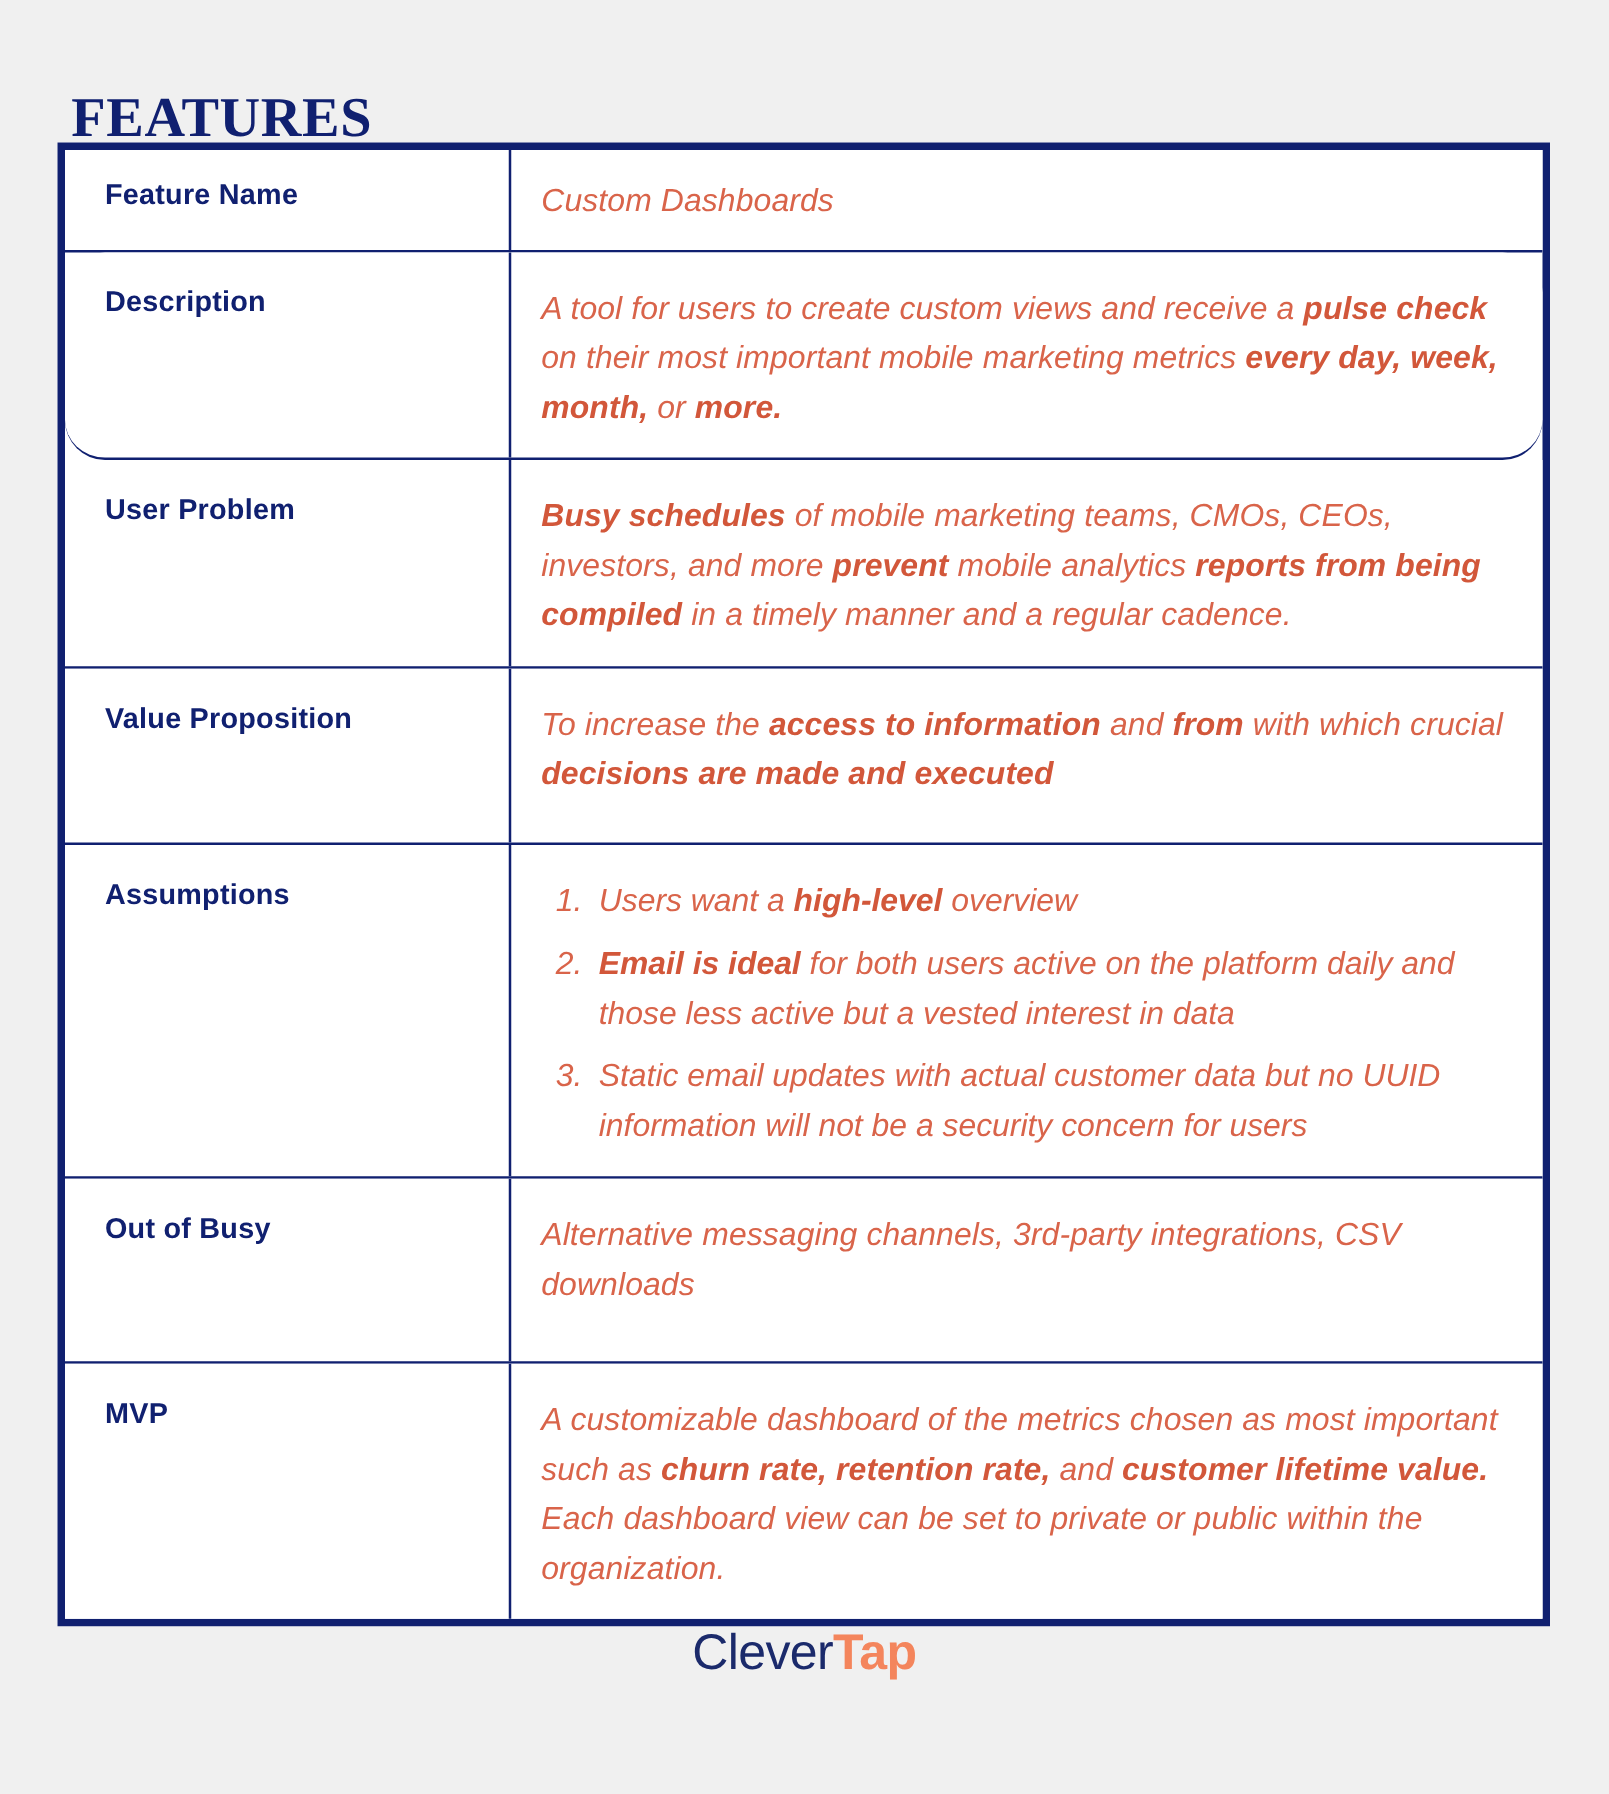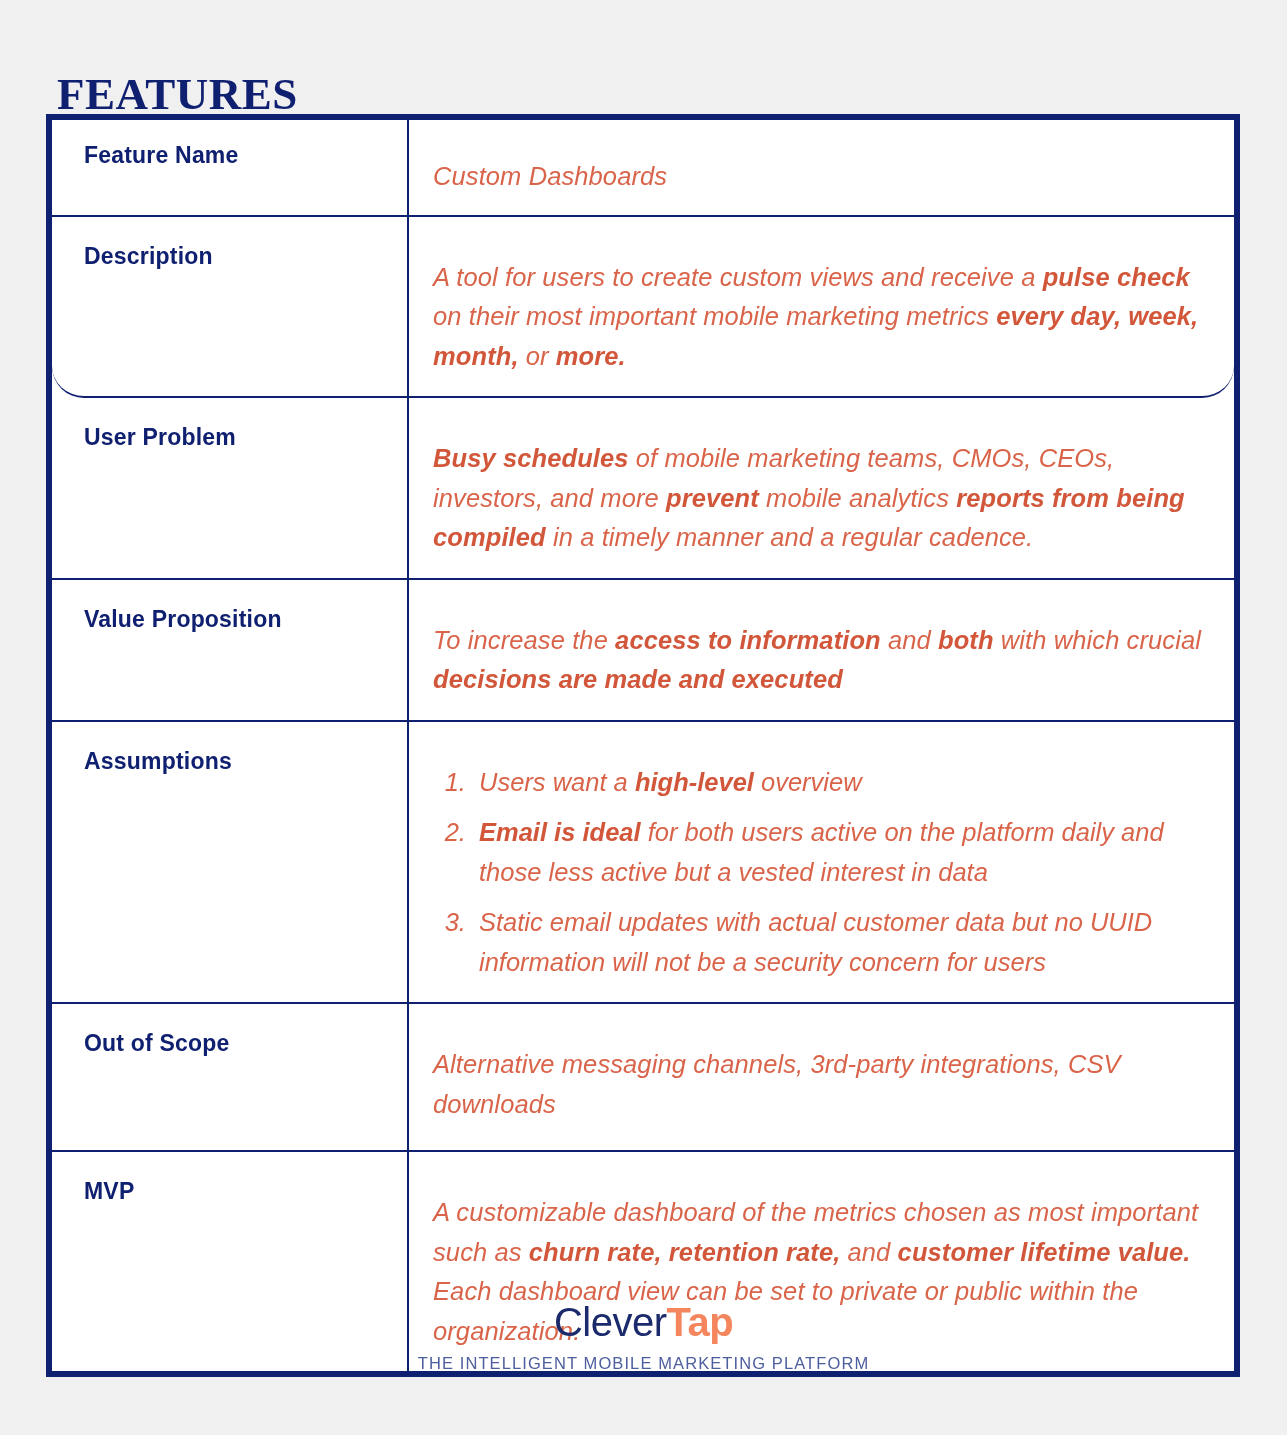--- a/index.html
+++ b/index.html
@@ -55,21 +55,20 @@
 
   .cell-label {
     width: 357px;
     flex: 0 0 357px;
     border-right: 2px solid #102070;
     padding: 26px 0 20px 32px;
   }
   .cell-value {
     flex: 1 1 auto;
     padding: 26px 20px 20px 24px;
-    margin-top: 15px;
   }
 
   .label-text {
     font-family: Liberation Sans, sans-serif;
     font-size: 23px;
     font-weight: bold;
     color: #102070;
     letter-spacing: 0.2px;
     line-height: 1.2;
   }
@@ -179,40 +178,40 @@
       <div class="cell-value">
         <div class="value-text"><b>Busy schedules</b> of mobile marketing teams, CMOs, CEOs, investors, and more <b>prevent</b> mobile analytics <b>reports from being compiled</b> in a timely manner and a regular cadence.</div>
       </div>
     </div>
 
     <div class="row row-value-prop">
       <div class="cell-label">
         <div class="label-text">Value Proposition</div>
       </div>
       <div class="cell-value">
-        <div class="value-text">To increase the <b>access to information</b> and <b>both</b> with which crucial <b>decisions are made and executed</b></div>
+        <div class="value-text">To increase the <b>access to information</b> and <b>from</b> with which crucial <b>decisions are made and executed</b></div>
       </div>
     </div>
 
     <div class="row row-assumptions">
       <div class="cell-label">
         <div class="label-text">Assumptions</div>
       </div>
       <div class="cell-value">
         <ol class="assumption-list">
             <li>Users want a <b>high-level</b> overview</li>
             <li><b>Email is ideal</b> for both users active on the platform daily and those less active but a vested interest in data</li>
             <li>Static email updates with actual customer data but no UUID information will not be a security concern for users</li>
           </ol>
       </div>
     </div>
 
     <div class="row row-out-of-scope">
       <div class="cell-label">
-        <div class="label-text">Out of Scope</div>
+        <div class="label-text">Out of Busy</div>
       </div>
       <div class="cell-value">
         <div class="value-text">Alternative messaging channels, 3rd-party integrations, CSV downloads</div>
       </div>
     </div>
 
     <div class="row row-mvp">
       <div class="cell-label">
         <div class="label-text">MVP</div>
       </div>
@@ -220,16 +219,15 @@
         <div class="value-text">A customizable dashboard of the metrics chosen as most important such as <b>churn rate, retention rate,</b> and <b>customer lifetime value.</b> Each dashboard view can be set to private or public within the organization.</div>
       </div>
     </div>
 
   </div>
 
   <div class="footer">
     <div class="logo">
       <span class="logo-clever">Clever</span><span class="logo-tap">Tap</span>
     </div>
-    <div class="tagline">THE INTELLIGENT MOBILE MARKETING PLATFORM</div>
   </div>
 
 </div>
 
 </body></html>

